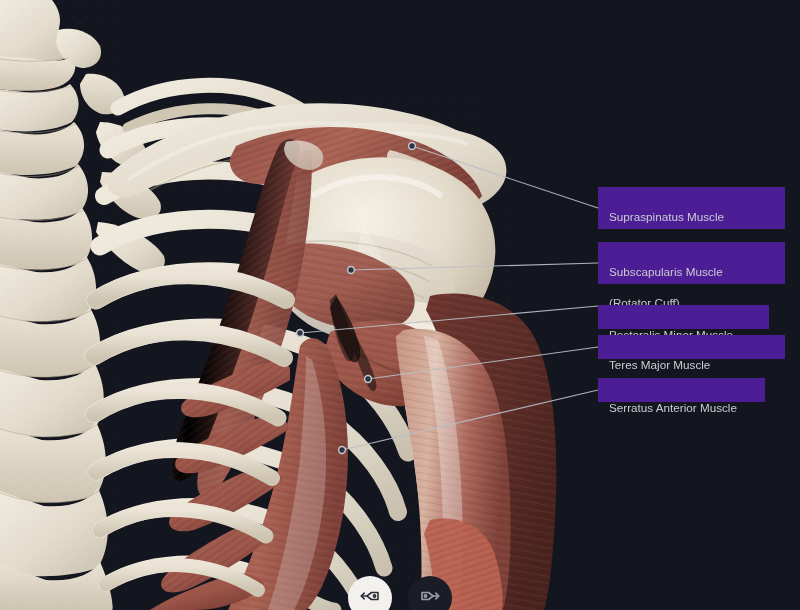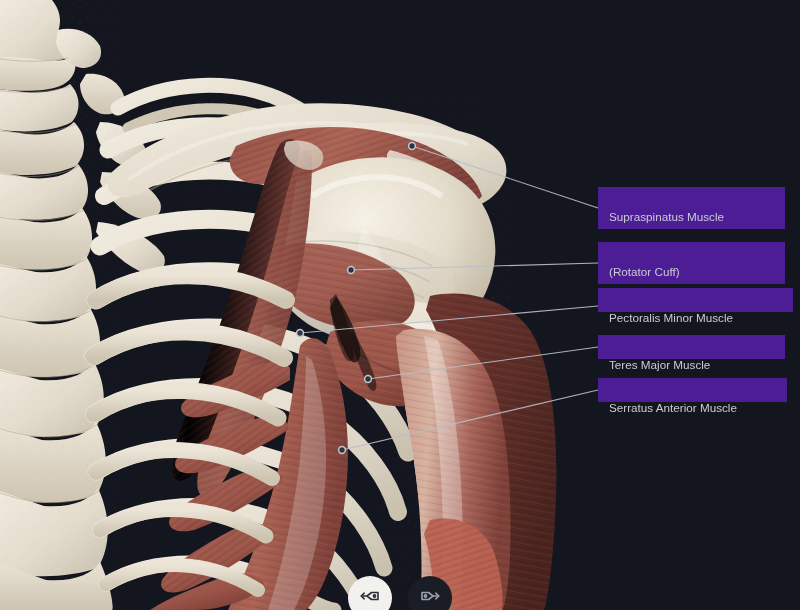--- a/index.html
+++ b/index.html
@@ -458,32 +458,33 @@
     </g>
   </svg>
 
 
   <div class="label-box two-line" style="left:598px; top:187px; width:187px; height:42px;">
     <div>Supraspinatus Muscle</div>
     <div>(Rotator Cuff)</div>
   </div>
 
   <div class="label-box two-line" style="left:598px; top:242px; width:187px; height:42px;">
+    <div>Subscapularis Muscle</div>
     <div>(Rotator Cuff)</div>
   </div>
 
-  <div class="label-box" style="left:598px; top:288px; width:195px; height:24px;">
+  <div class="label-box" style="left:598px; top:305px; width:171px; height:24px;">
     <div>Pectoralis Minor Muscle</div>
   </div>
 
   <div class="label-box" style="left:598px; top:335px; width:187px; height:24px;">
     <div>Teres Major Muscle</div>
   </div>
 
-  <div class="label-box" style="left:598px; top:378px; width:189px; height:24px;">
+  <div class="label-box" style="left:598px; top:378px; width:167px; height:24px;">
     <div>Serratus Anterior Muscle</div>
   </div>
 
   <div id="toolbar">
     <div class="tool-btn active">
       <span>
         <svg width="24" height="24" viewBox="0 0 24 24">
           <path d="M20 8.5 L13.5 8.5 L9 12 L13.5 15.5 L20 15.5 Z" stroke-linejoin="round"></path>
           <circle cx="16.5" cy="12" r="1.1"></circle>
           <path d="M9.5 12 L3.5 12" stroke-linecap="round"></path>

